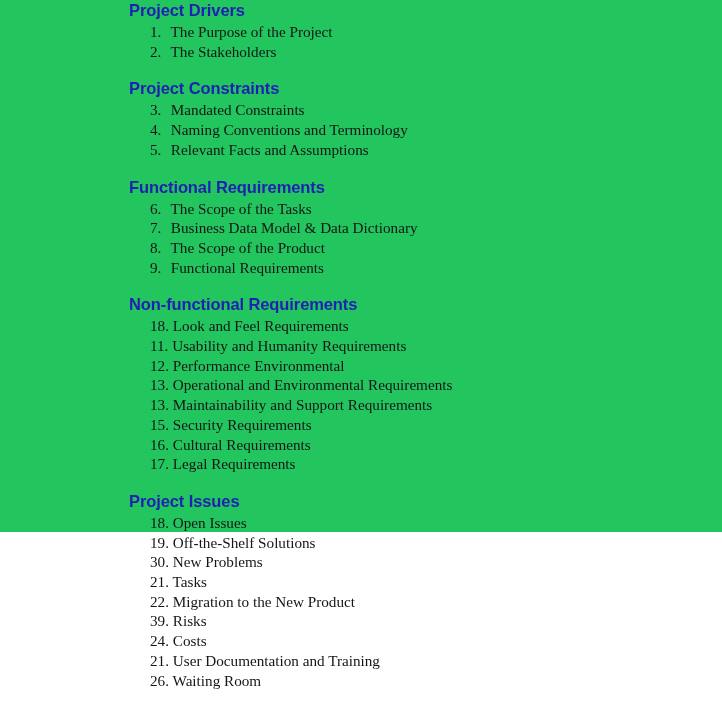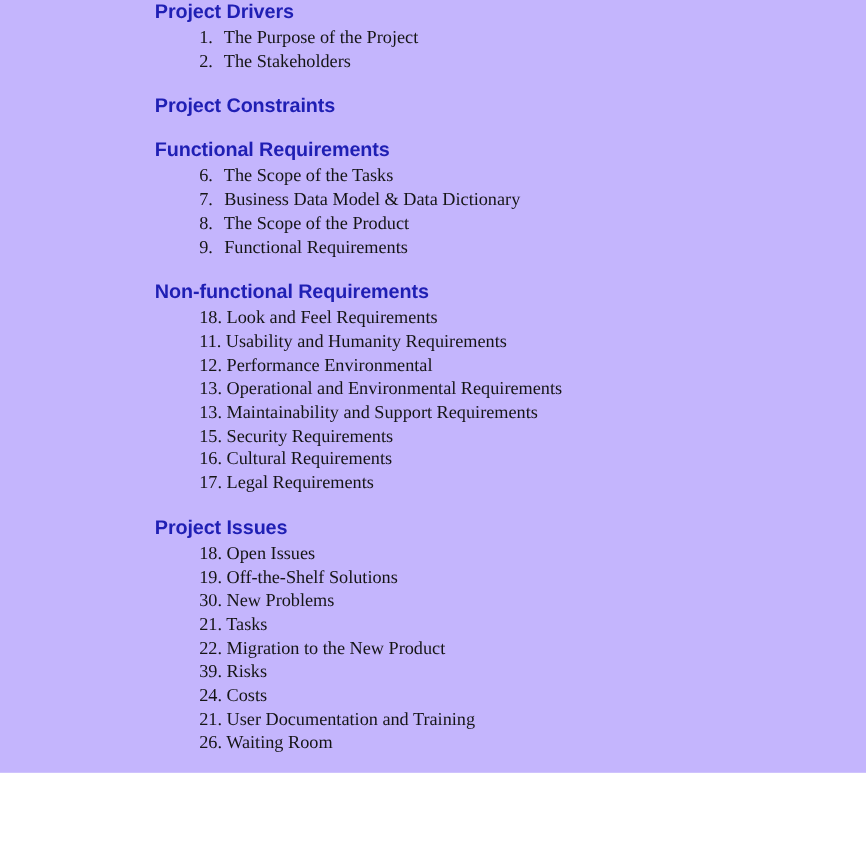--- a/index.html
+++ b/index.html
@@ -10,22 +10,22 @@
   body {
     width: 722px;
     height: 707px;
     overflow: hidden;
     font-family: "Liberation Serif", serif;
     -webkit-font-smoothing: antialiased;
   }
   #doc {
     position: relative;
     width: 722px;
-    height: 644px;
-    background: #c4b5fd;
+    height: 532px;
+    background: #22c55e;
     padding: 0;
     box-sizing: border-box;
   }
   .section {
     margin: 0;
   }
   .section + .section {
     margin-top: 17px;
   }
   .section-heading {
@@ -45,21 +45,20 @@
     padding: 0;
   }
   .item {
     font-family: "Liberation Serif", serif;
     font-size: 15.2px;
     line-height: 19.7px;
     color: #151515;
     padding-left: 150px;
     white-space: nowrap;
     display: block;
-    margin-left: 16px;
   }
   .item-number {
     display: inline-block;
     min-width: 17px;
     text-align: left;
   }
   .item-label {
     display: inline;
   }
 </style>
@@ -70,20 +69,25 @@
   <div id="sections-root">
       <div class="section">
         <div class="section-heading">Project Drivers</div>
         <div class="item-list">
           <div class="item"><span class="item-number">1.</span> <span class="item-label">The Purpose of the Project</span></div>
           <div class="item"><span class="item-number">2.</span> <span class="item-label">The Stakeholders</span></div>
         </div>
       </div>
       <div class="section">
         <div class="section-heading">Project Constraints</div>
+        <div class="item-list">
+          <div class="item"><span class="item-number">3.</span> <span class="item-label">Mandated Constraints</span></div>
+          <div class="item"><span class="item-number">4.</span> <span class="item-label">Naming Conventions and Terminology</span></div>
+          <div class="item"><span class="item-number">5.</span> <span class="item-label">Relevant Facts and Assumptions</span></div>
+        </div>
       </div>
       <div class="section">
         <div class="section-heading">Functional Requirements</div>
         <div class="item-list">
           <div class="item"><span class="item-number">6.</span> <span class="item-label">The Scope of the Tasks</span></div>
           <div class="item"><span class="item-number">7.</span> <span class="item-label">Business Data Model &amp; Data Dictionary</span></div>
           <div class="item"><span class="item-number">8.</span> <span class="item-label">The Scope of the Product</span></div>
           <div class="item"><span class="item-number">9.</span> <span class="item-label">Functional Requirements</span></div>
         </div>
       </div>

